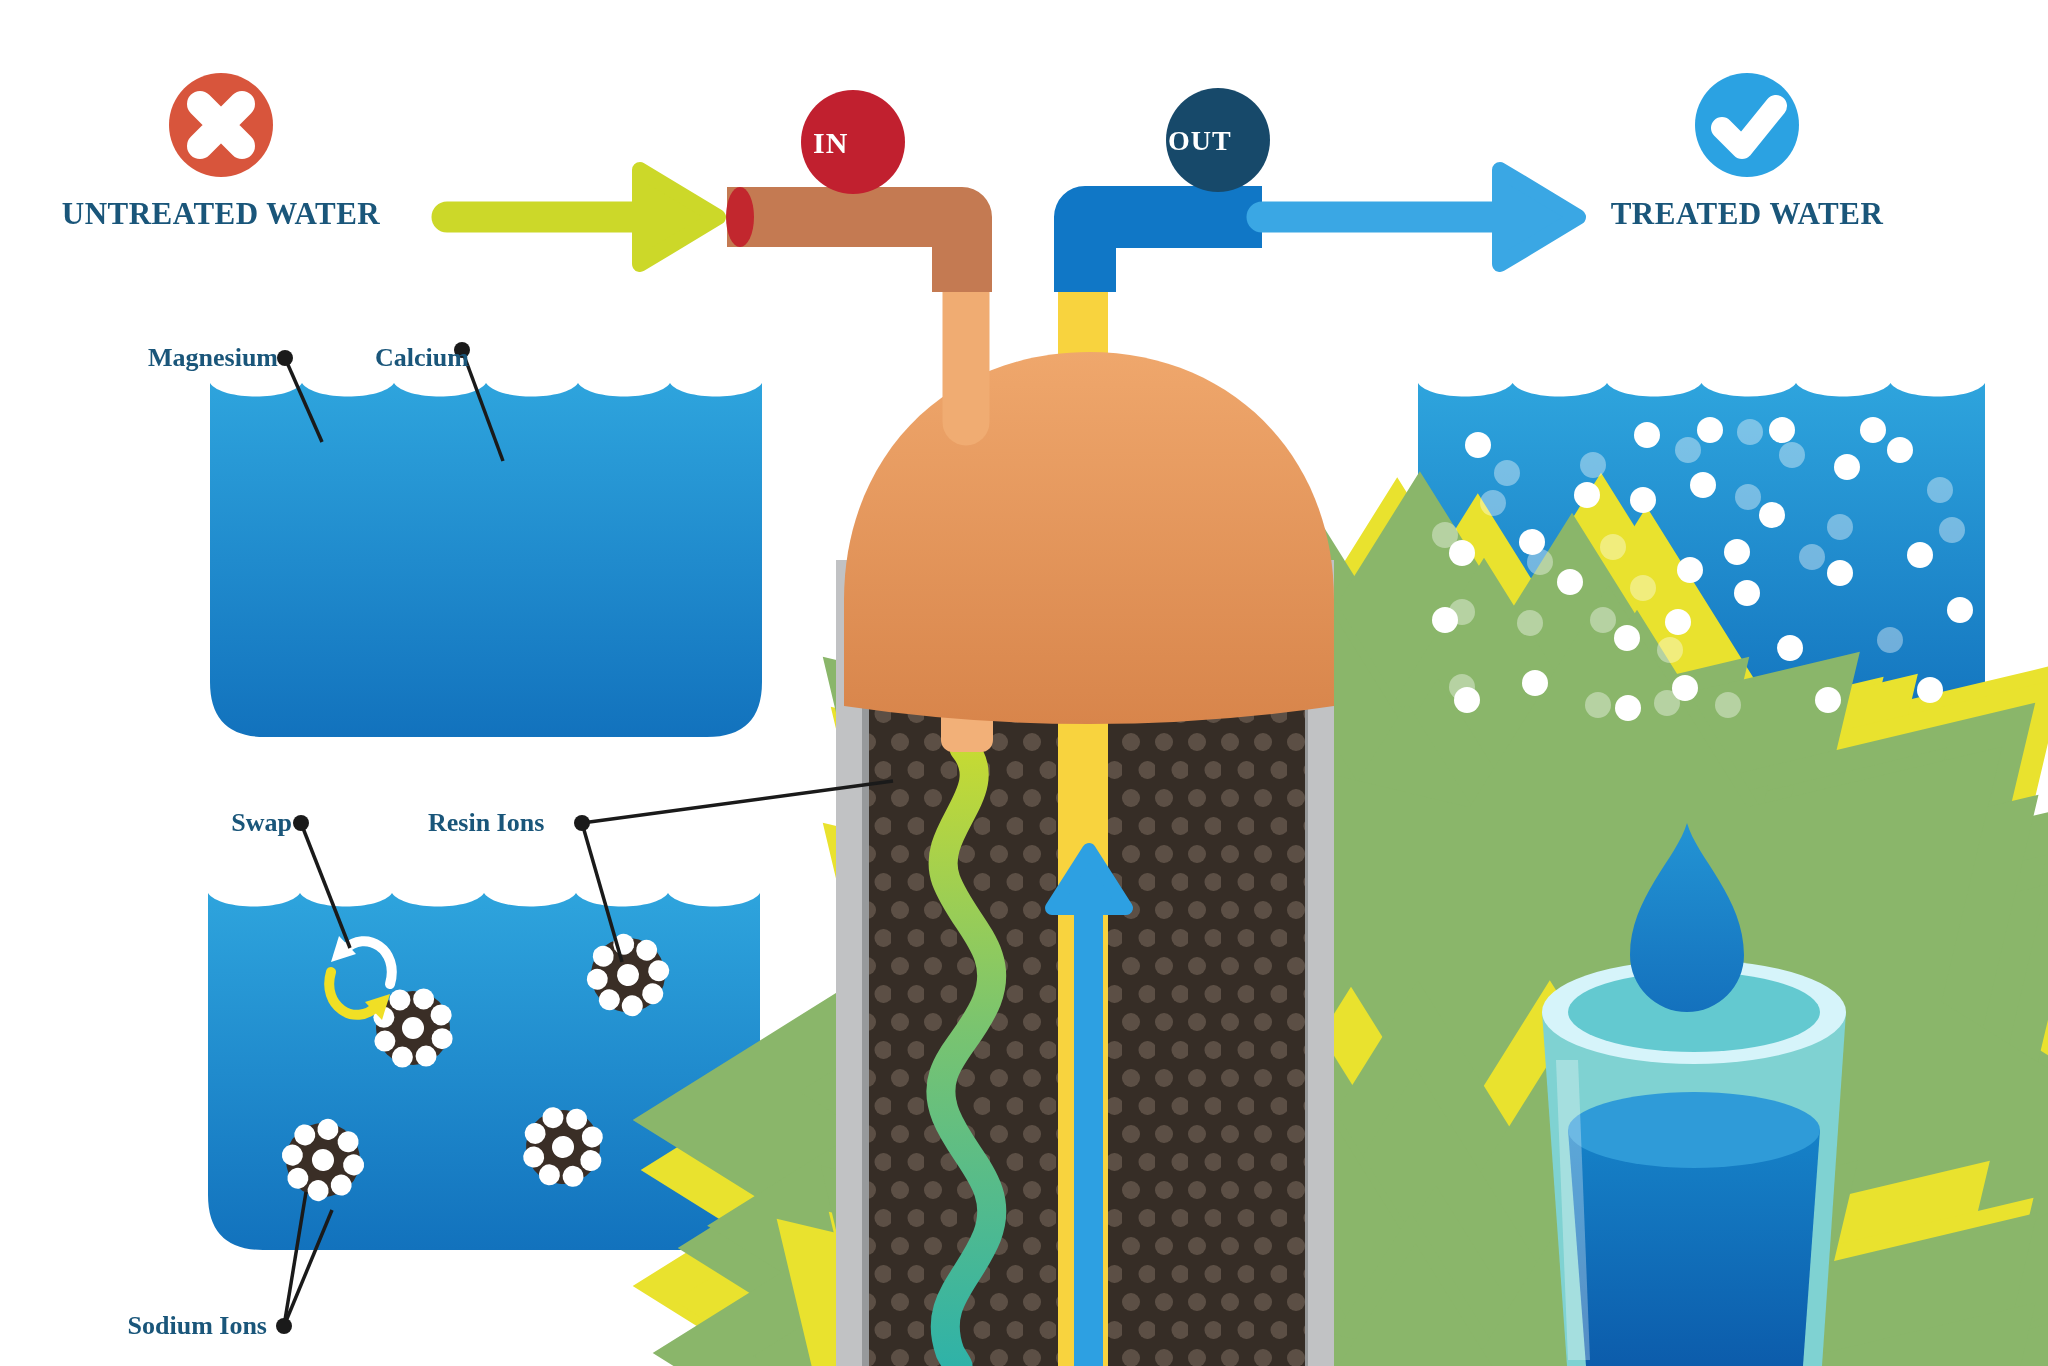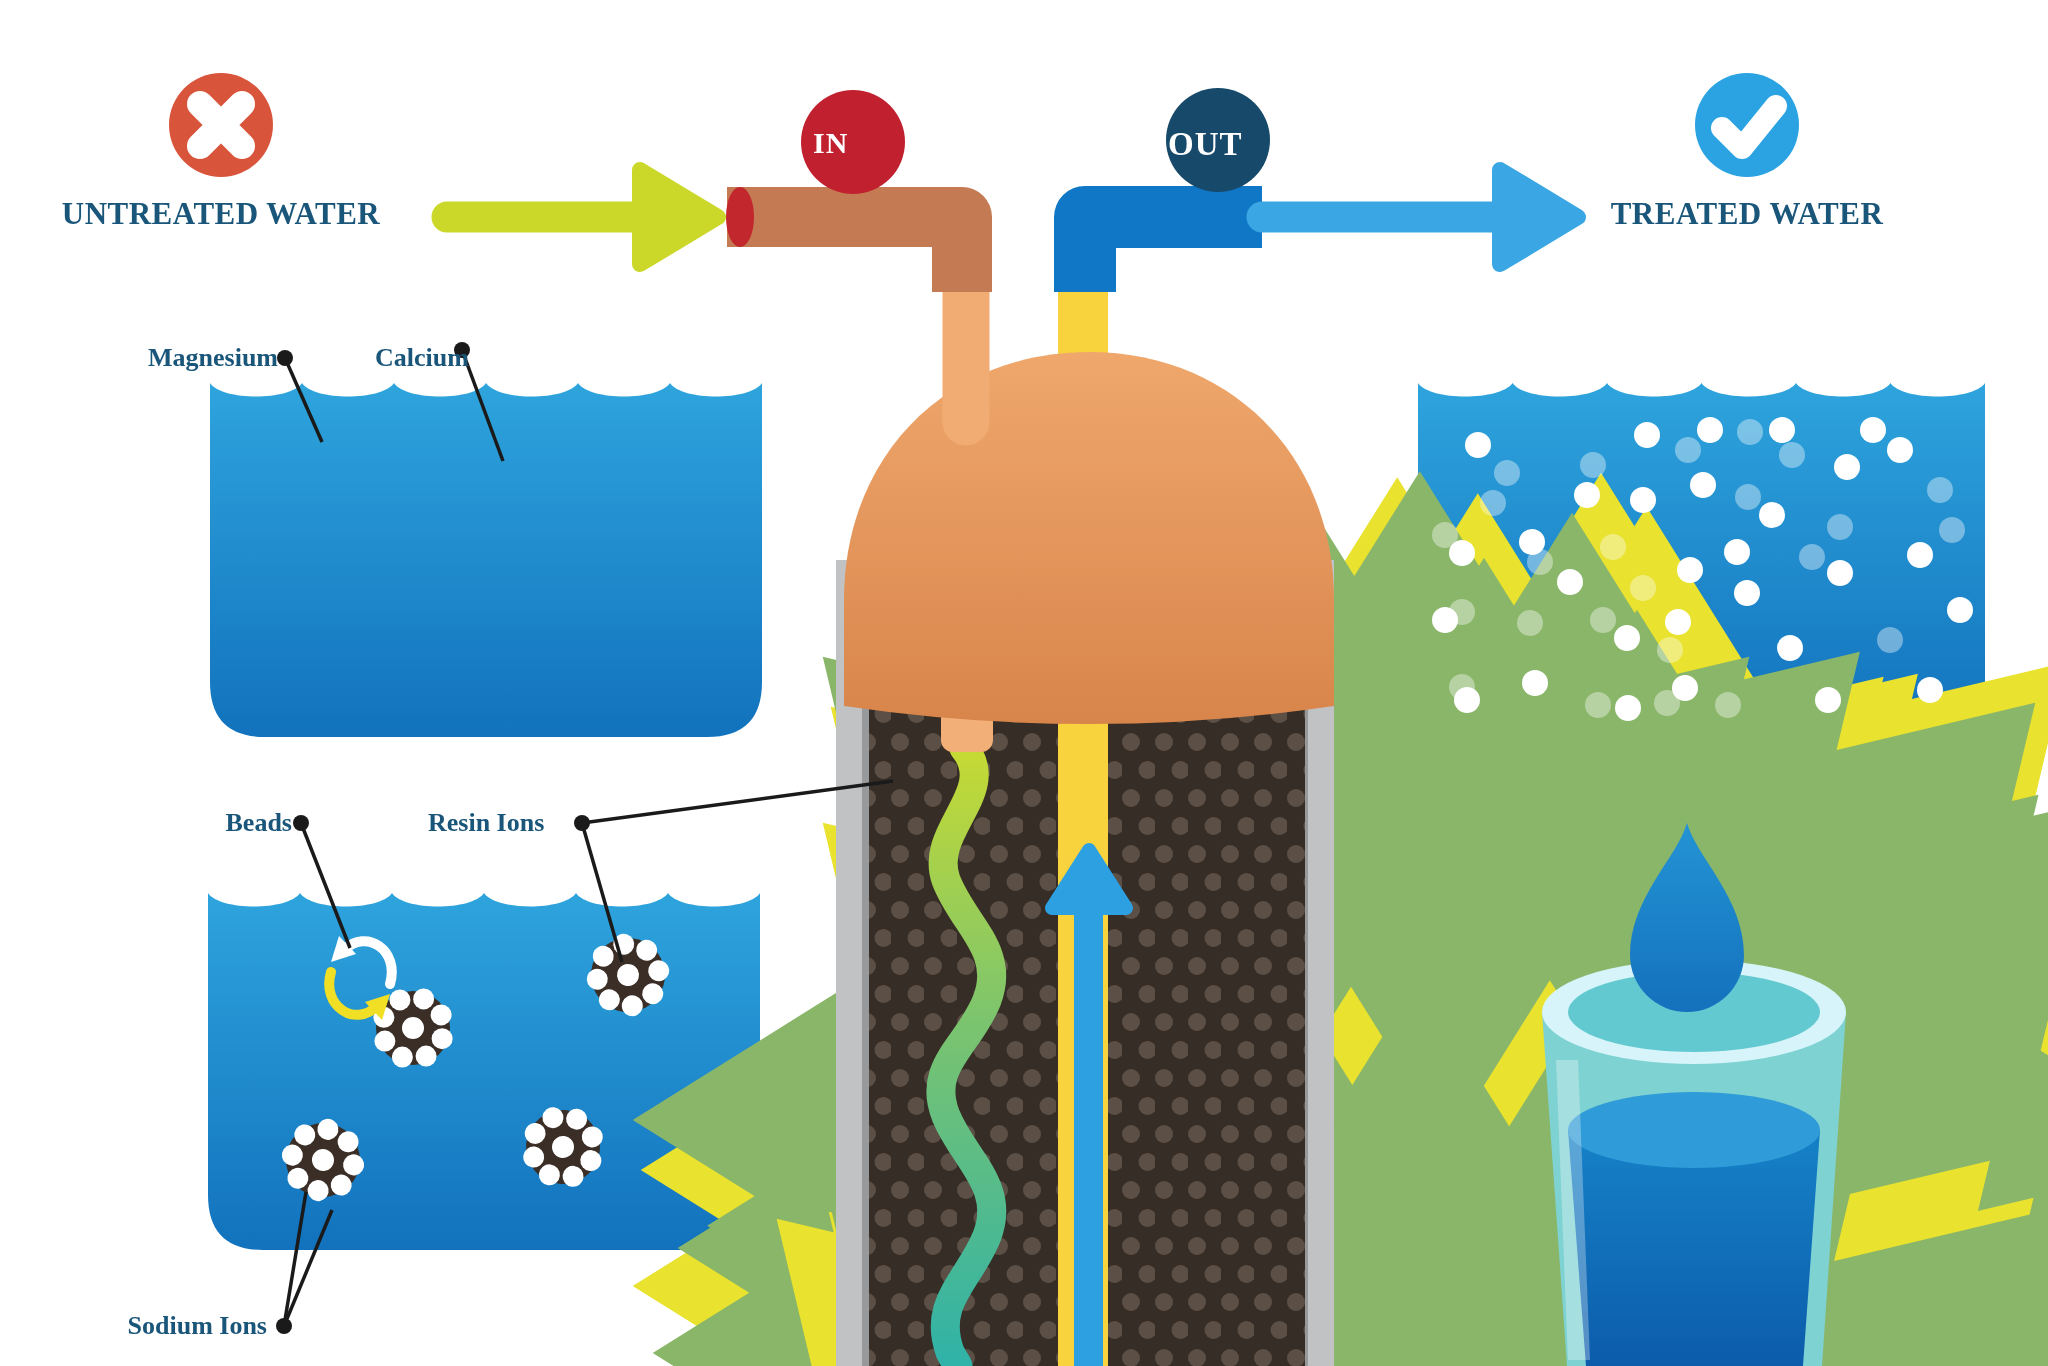--- a/index.html
+++ b/index.html
@@ -304,20 +304,20 @@
     <polygon points="1568,1130 1820,1130 1803,1366 1586,1366" fill="url(#gwater)"></polygon>
     <ellipse cx="1694" cy="1130" rx="126" ry="38" fill="#2f9bd8"></ellipse>
     <polygon points="1556,1060 1578,1060 1590,1360 1568,1360" fill="#ffffff" opacity="0.30"></polygon>
     <path d="M1687,823 C1697,858 1744,898 1744,955 A57,57 0 1 1 1630,955 C1630,898 1677,858 1687,823 Z" fill="url(#dropg)"></path>
   </g>
 </svg>
 
 <div class="lbl title" style="left:1557px;top:197px;width:380px;">TREATED WATER</div>
 <div class="lbl title" style="left:31px;top:197px;width:380px;">UNTREATED WATER</div>
 <div class="lbl port" style="left:813px;top:126px;width:80px;font-size:30px;">IN</div>
-<div class="lbl port" style="left:1168px;top:126px;width:100px;font-size:33px;">OUT</div>
+<div class="lbl port" style="left:1168px;top:126px;width:100px;font-size:28px;">OUT</div>
 <div class="lbl small r" style="left:66px;top:344px;width:212px;">Magnesium</div>
 <div class="lbl small" style="left:347px;top:344px;width:120px;margin-left:28px;">Calcium</div>
-<div class="lbl small r" style="left:162px;top:809px;width:130px;">Beads</div>
+<div class="lbl small r" style="left:162px;top:809px;width:130px;">Swap</div>
 <div class="lbl small" style="left:428px;top:809px;width:160px;">Resin Ions</div>
 <div class="lbl small r" style="left:85px;top:1312px;width:182px;">Sodium Ions</div>
 
 </div>
 
 </body></html>

